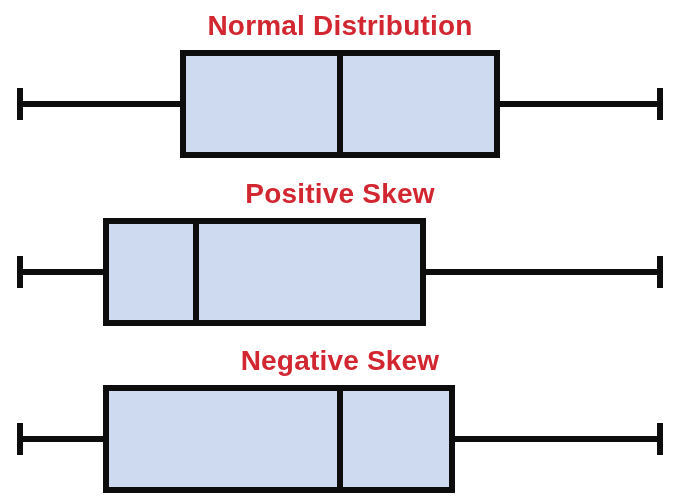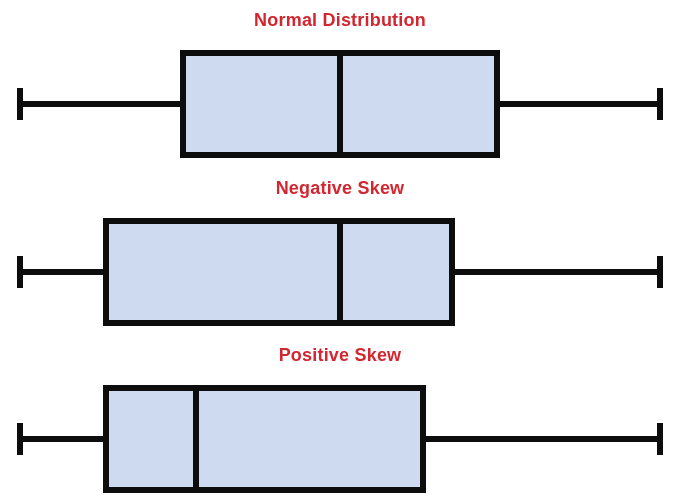--- a/index.html
+++ b/index.html
@@ -26,21 +26,21 @@
     width: 100%;
     height: 167.6px;
   }
   .plot-title {
     position: absolute;
     top: 10px;
     left: 0;
     width: 100%;
     margin: 0;
     text-align: center;
-    font-size: 18px;
+    font-size: 28px;
     font-weight: 600;
     letter-spacing: 0.2px;
     color: var(--title-color);
   }
   .plot-area {
     position: absolute;
     left: 0;
     right: 0;
     top: 50px;
     height: 108px;
@@ -87,34 +87,34 @@
     <div class="plot-area">
       <div class="whisker-line" style="left: 2.94118%; width: 94.1176%;"></div>
       <div class="whisker-cap cap-left" style="left: 2.94118%;"></div>
       <div class="whisker-cap cap-right" style="left: 97.0588%;"></div>
       <div class="iqr-box" style="left: 26.4706%; width: 47.0588%;"></div>
       <div class="median-line" style="left: 50%;"></div>
     </div>
   </section>
 
   <section class="plot">
+    <h2 class="plot-title">Positive Skew</h2>
+    <div class="plot-area">
+      <div class="whisker-line" style="left: 2.94118%; width: 94.1176%;"></div>
+      <div class="whisker-cap cap-left" style="left: 2.94118%;"></div>
+      <div class="whisker-cap cap-right" style="left: 97.0588%;"></div>
+      <div class="iqr-box" style="left: 15.1765%; width: 47.5294%;"></div>
+      <div class="median-line" style="left: 28.8235%;"></div>
+    </div>
+  </section>
+
+  <section class="plot">
     <h2 class="plot-title">Negative Skew</h2>
     <div class="plot-area">
       <div class="whisker-line" style="left: 2.94118%; width: 94.1176%;"></div>
       <div class="whisker-cap cap-left" style="left: 2.94118%;"></div>
       <div class="whisker-cap cap-right" style="left: 97.0588%;"></div>
       <div class="iqr-box" style="left: 15.1765%; width: 51.7647%;"></div>
       <div class="median-line" style="left: 50%;"></div>
     </div>
   </section>
 
-  <section class="plot">
-    <h2 class="plot-title">Positive Skew</h2>
-    <div class="plot-area">
-      <div class="whisker-line" style="left: 2.94118%; width: 94.1176%;"></div>
-      <div class="whisker-cap cap-left" style="left: 2.94118%;"></div>
-      <div class="whisker-cap cap-right" style="left: 97.0588%;"></div>
-      <div class="iqr-box" style="left: 15.1765%; width: 47.5294%;"></div>
-      <div class="median-line" style="left: 28.8235%;"></div>
-    </div>
-  </section>
-
 </div>
 
 </body></html>

